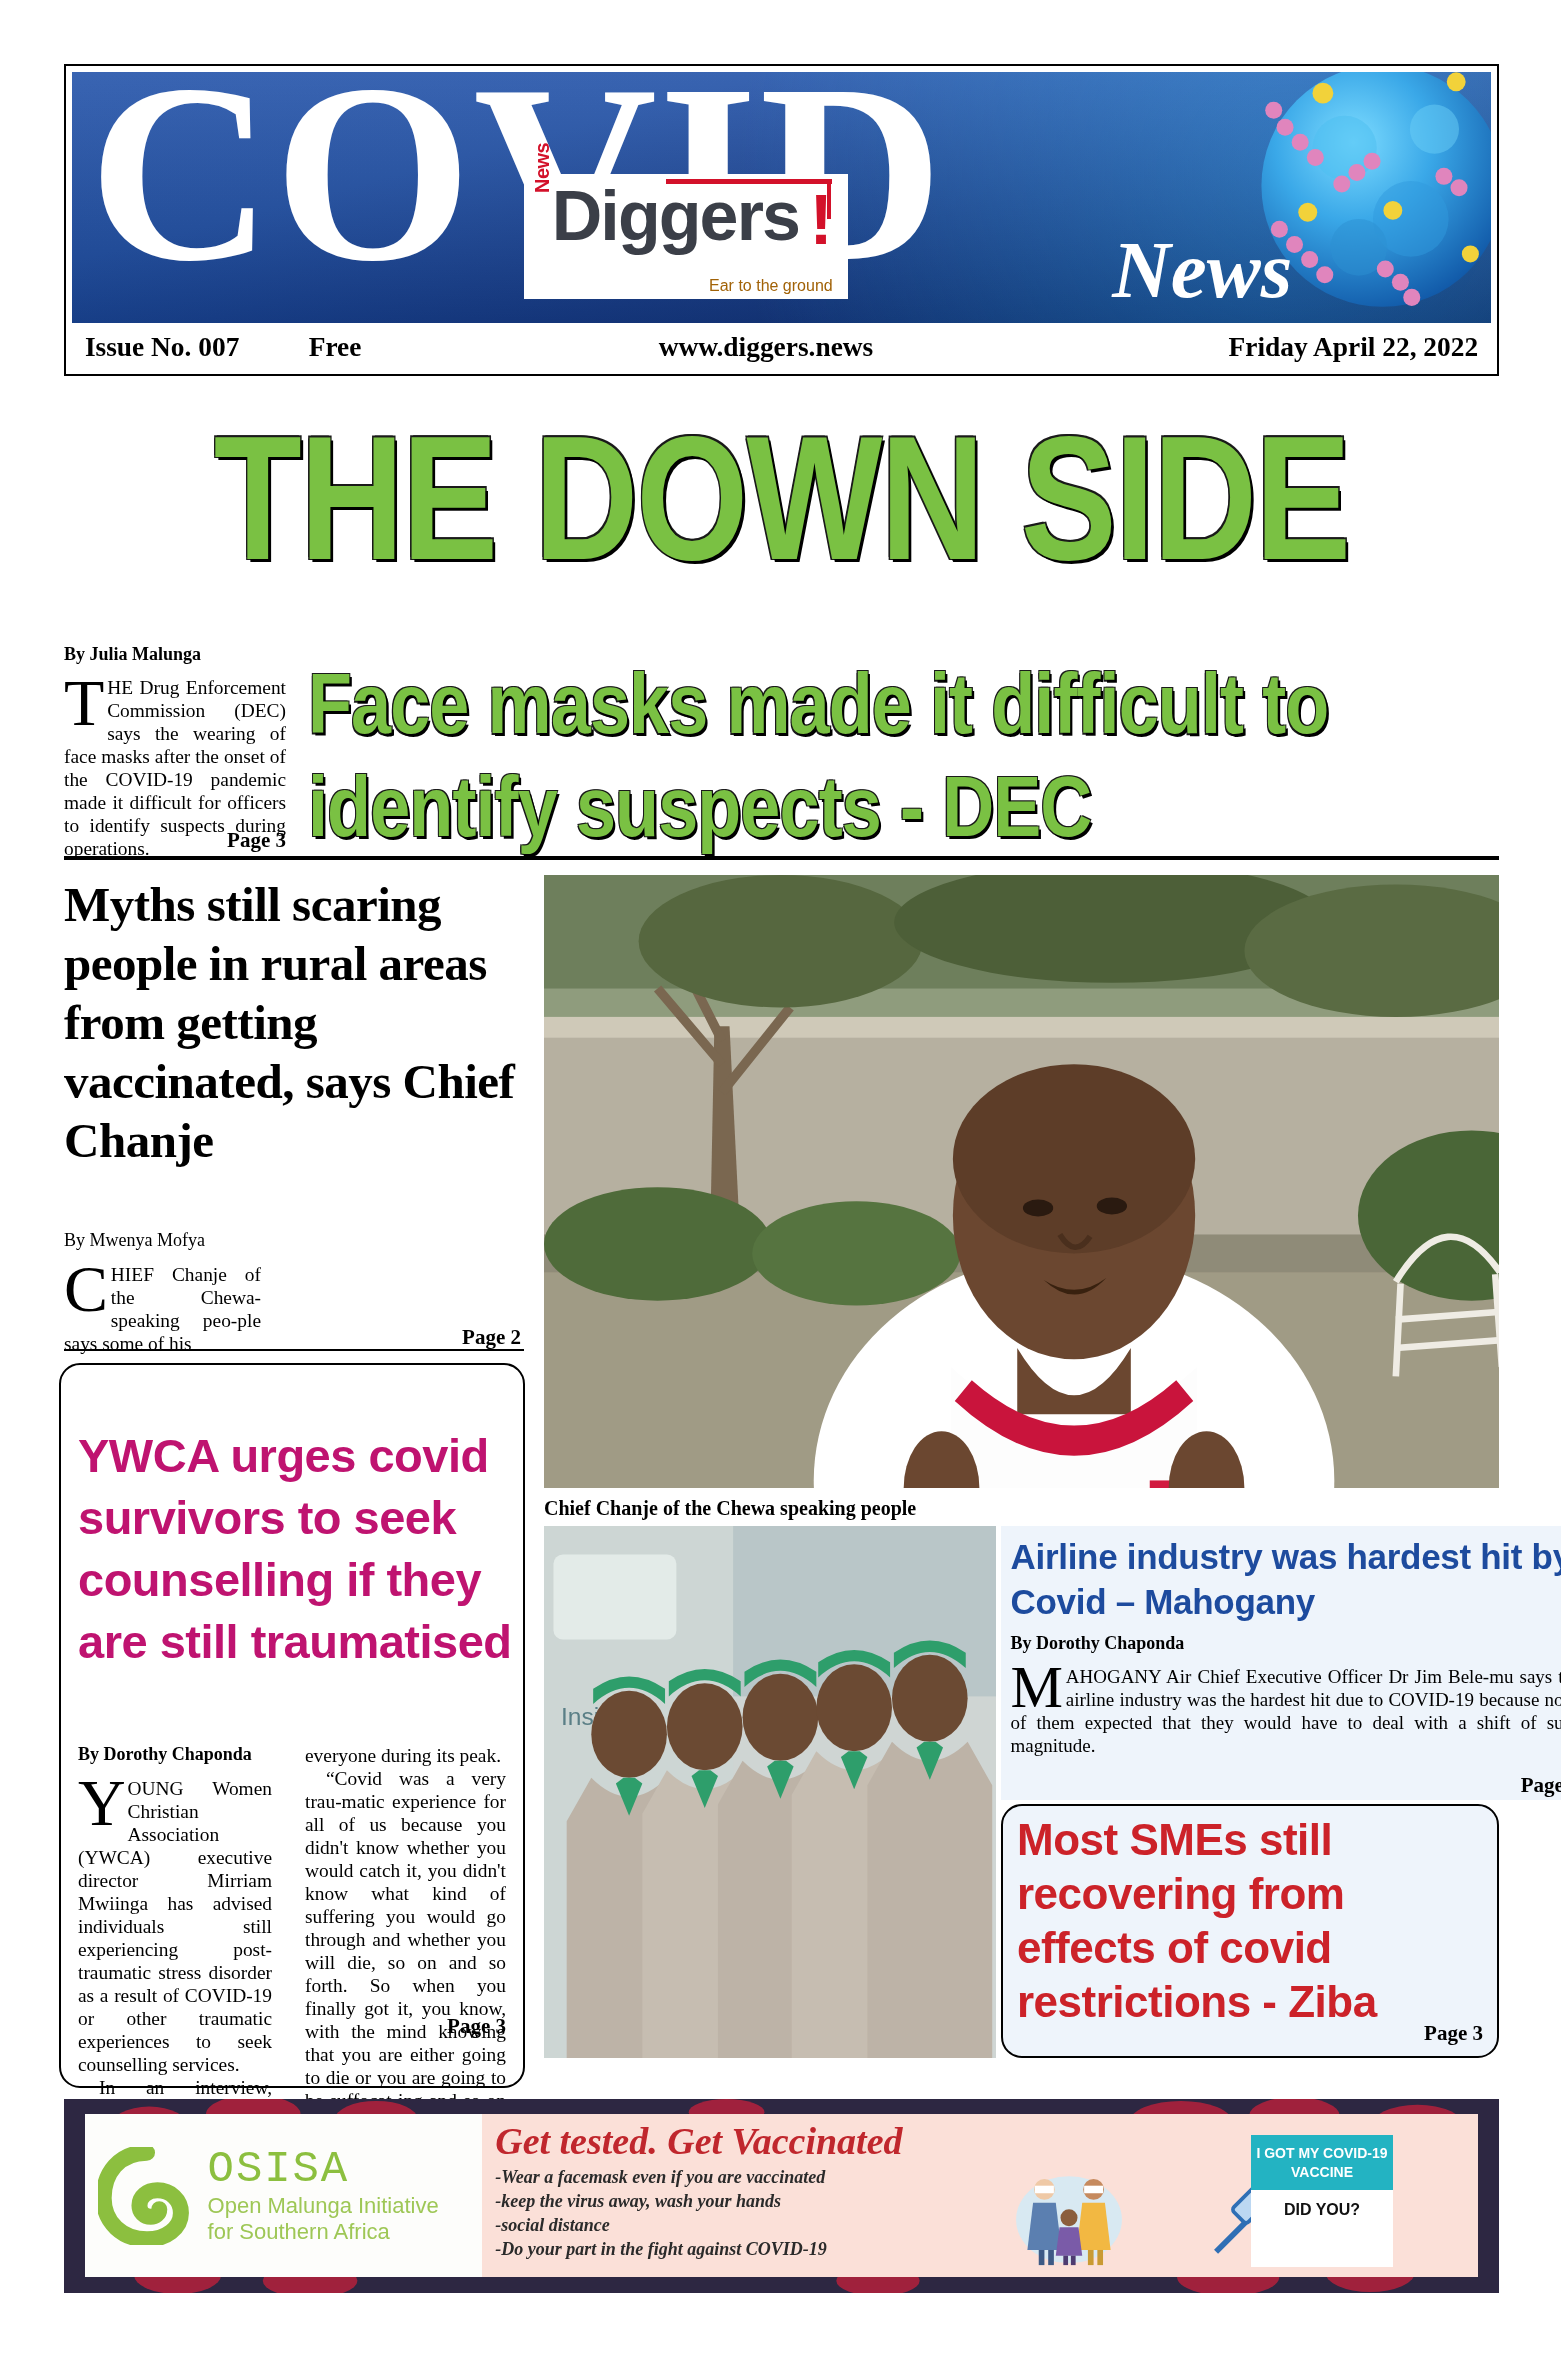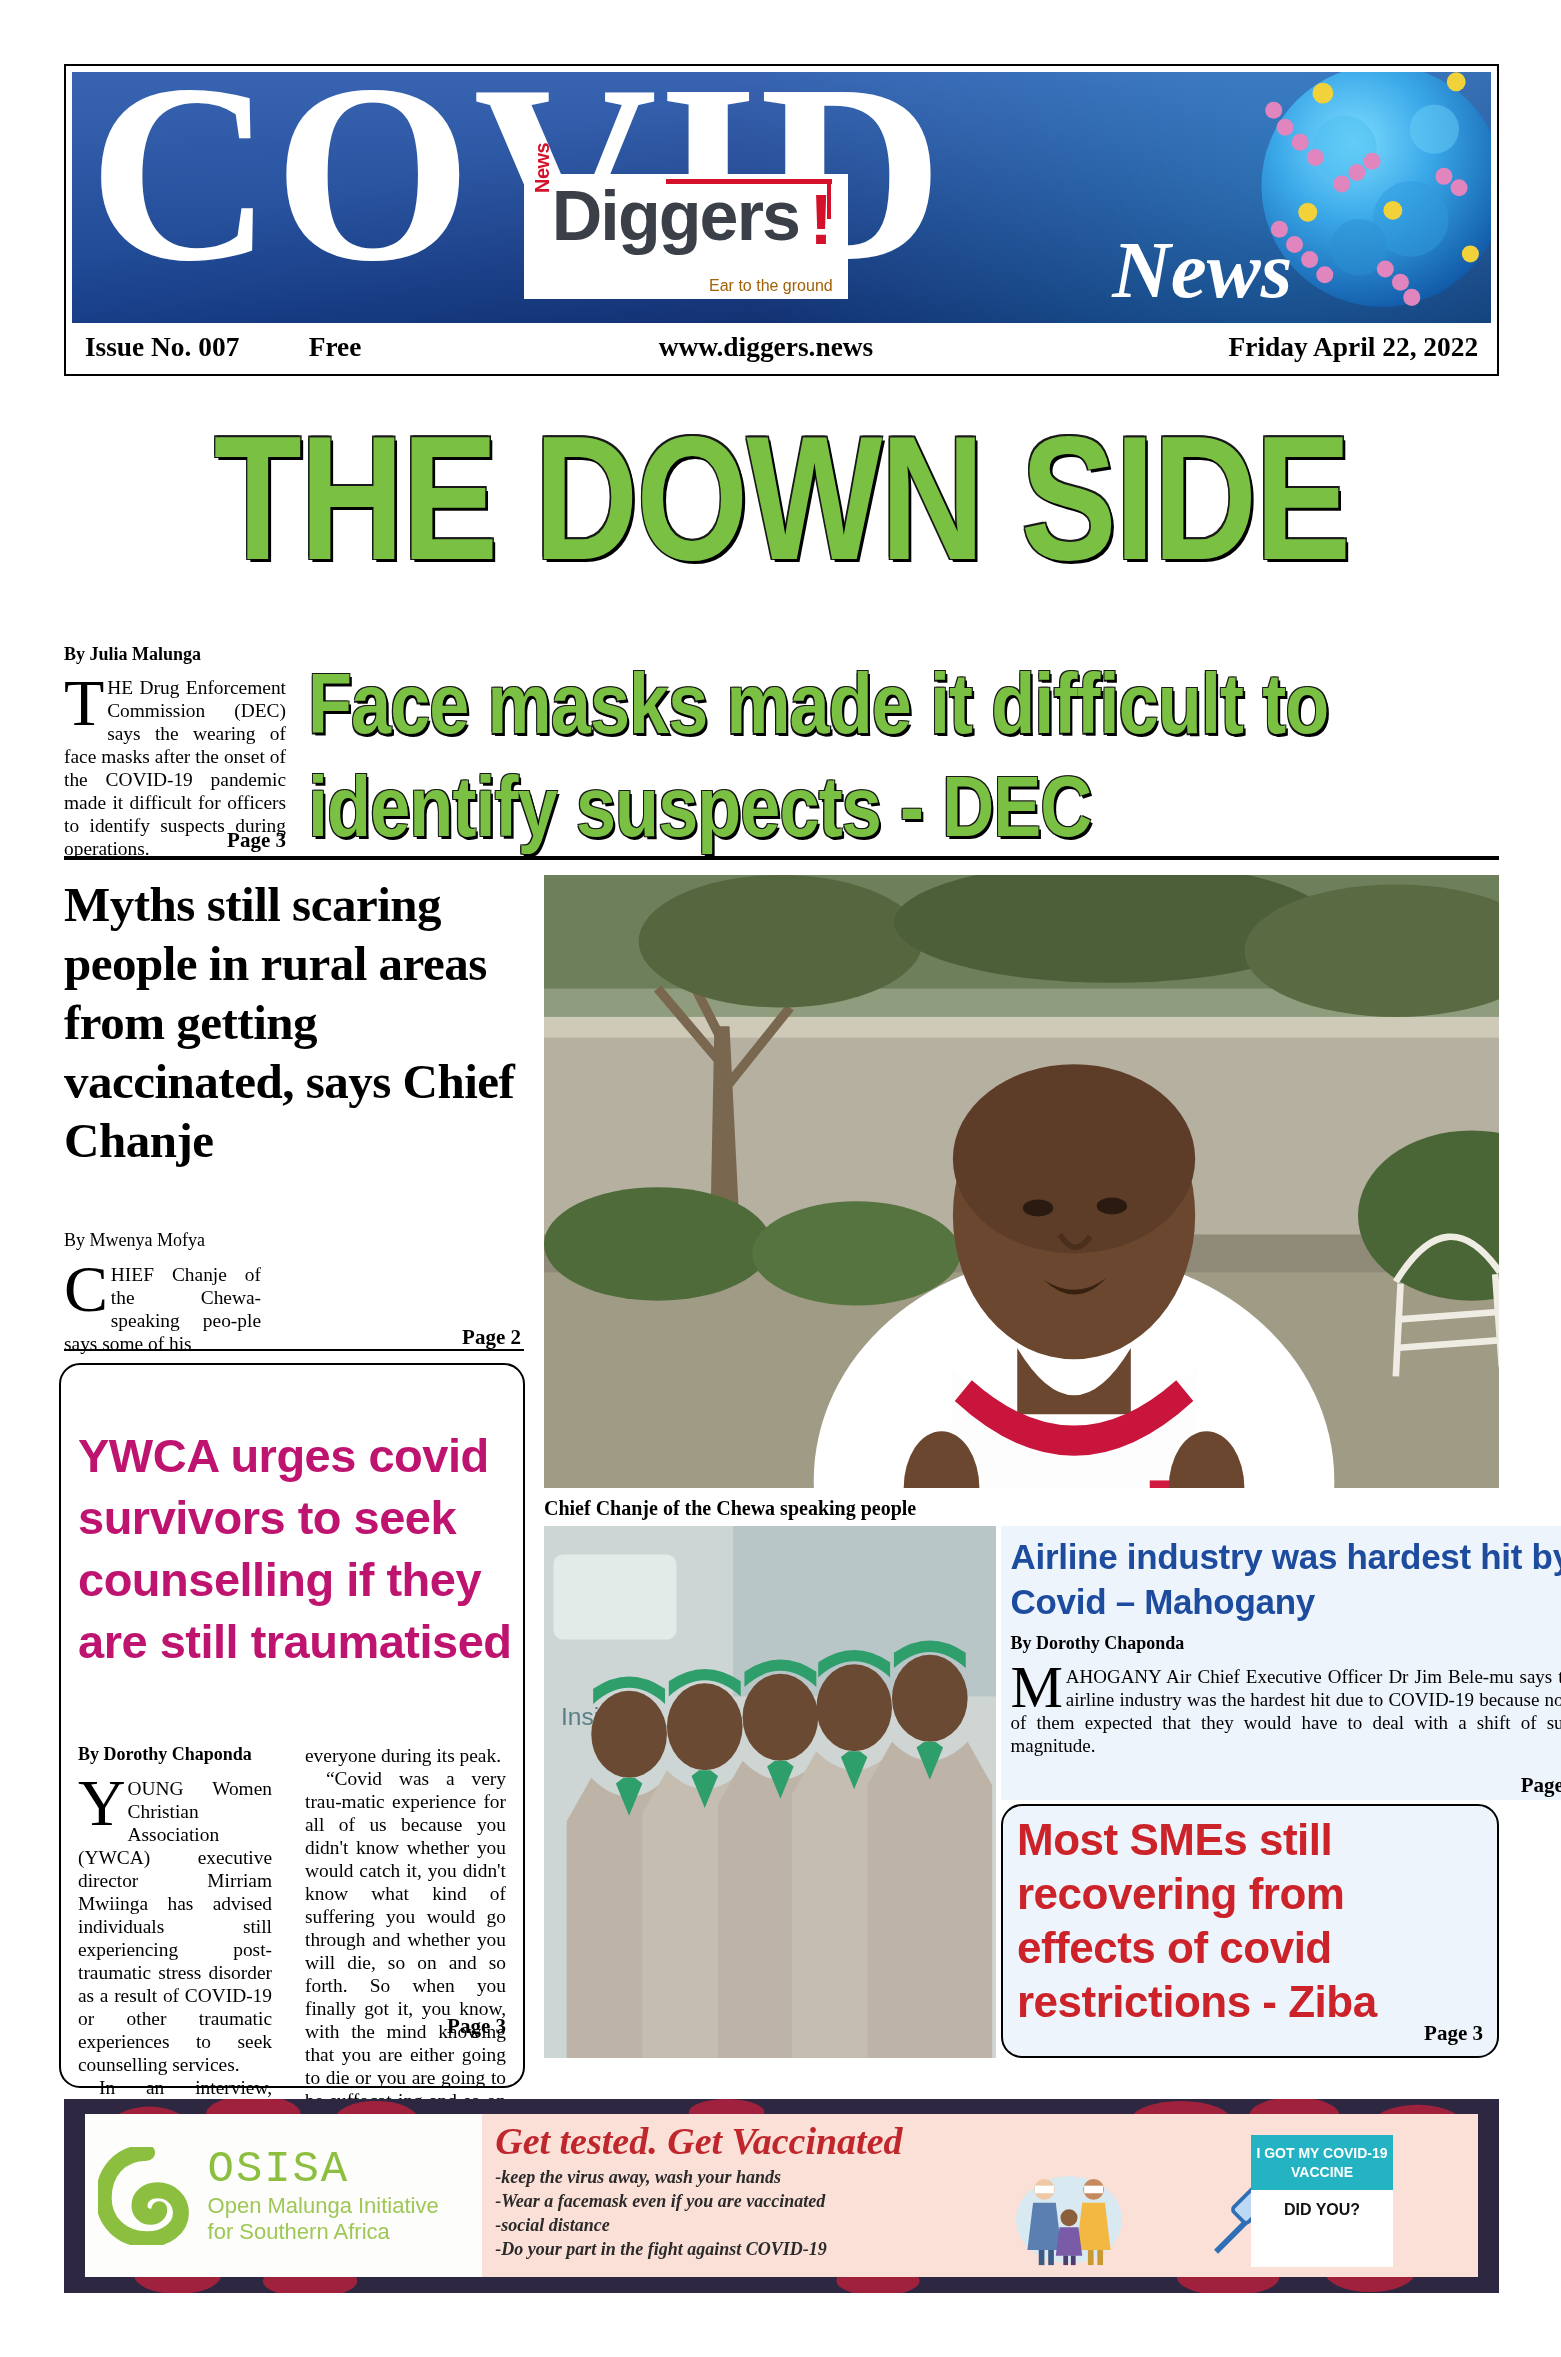--- a/index.html
+++ b/index.html
@@ -773,22 +773,22 @@
       <div class="osisa-text">
         <div class="osisa-name">OSISA</div>
         <div class="osisa-sub">Open Malunga Initiative</div>
         <div class="osisa-sub">for Southern Africa</div>
       </div>
     </div>
 
     <div class="ad-msg">
       <div class="ad-title">Get tested. Get Vaccinated</div>
       <div class="ad-bullets">
+        <div>-Wear a facemask even if you are vaccinated</div>
         <div>-keep the virus away, wash your hands</div>
-        <div>-Wear a facemask even if you are vaccinated</div>
         <div>-social distance</div>
         <div>-Do your part in the fight against COVID-19</div>
       </div>
 
       <svg class="ad-people" viewBox="0 0 120 110">
         <ellipse cx="60" cy="60" rx="56" ry="46" fill="#d8e9f2"></ellipse>
         <g>
           <circle cx="34" cy="28" r="11" fill="#efc9a6"></circle>
           <rect x="24" y="24" width="20" height="8" fill="#ffffff"></rect>
           <path d="M22 42 l24 0 l6 50 l-36 0 Z" fill="#5b7fb0"></path>

